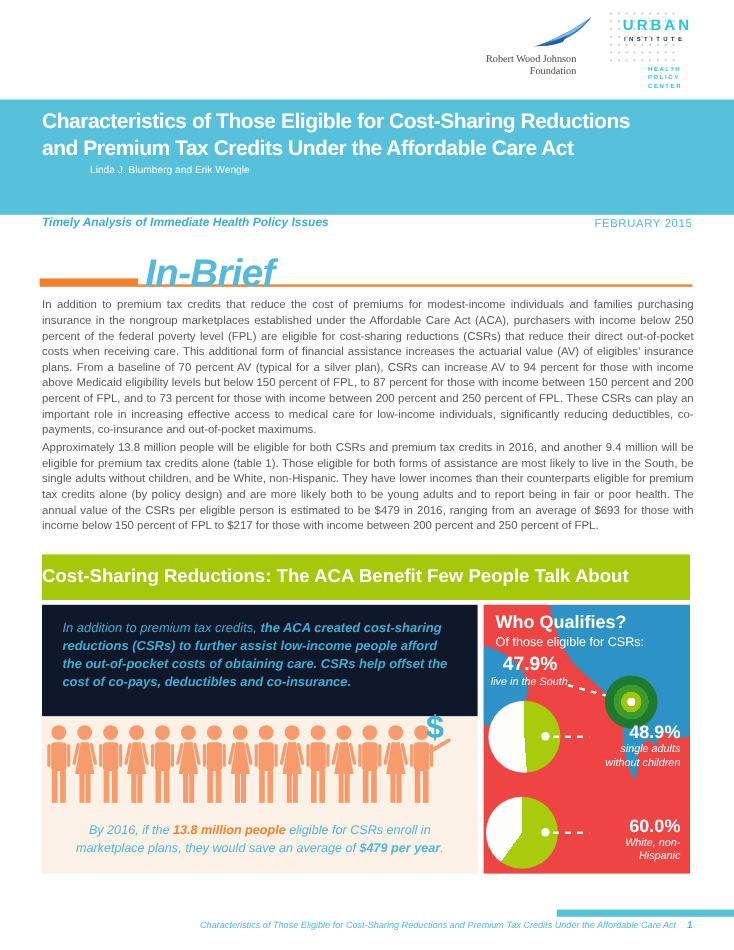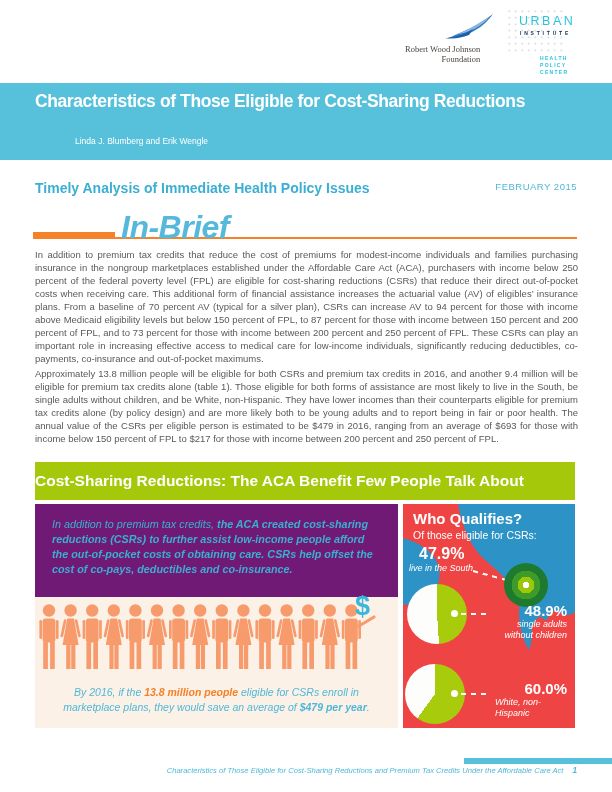--- a/index.html
+++ b/index.html
@@ -8,52 +8,52 @@
   .abs{position:absolute;}
 
   
   .rwjf-text{left:405px;top:44px;font-family:"Liberation Serif",serif;font-size:8.5px;
              line-height:10px;color:#4a463f;text-align:right;}
   .bird{left:443px;top:12px;}
   .urban{left:506px;top:8px;width:82px;height:64px;}
   .urban-dots{position:absolute;left:0;top:0;width:60px;height:45px;
               background-image:radial-gradient(circle,#c8cdd1 0.8px,transparent 1px);
               background-size:6.5px 6.5px;}
-  .urban-word{position:absolute;left:13px;top:6px;font-size:12.5px;font-weight:normal;
+  .urban-word{position:absolute;left:13px;top:6px;font-size:12.5px;font-weight:bold;
               letter-spacing:2.5px;color:#2bc4df;}
   .urban-inst{position:absolute;left:14px;top:22px;font-size:5px;font-weight:bold;
               letter-spacing:2.8px;color:#152f4e;}
   .urban-center{position:absolute;left:34px;top:47px;font-size:5px;font-weight:bold;
               letter-spacing:1.3px;color:#2bc4df;line-height:7px;white-space:pre-line;}
 
   
-  .band{left:0;top:83px;width:612px;height:77px;background:#57c1dc;}
+  .band{left:0;top:83px;width:612px;height:96px;background:#57c1dc;}
   .title{left:35px;top:90px;color:#fff;font-weight:bold;font-size:17.5px;
          letter-spacing:-0.4px;line-height:22px;white-space:nowrap;}
   .authors{left:35px;top:136px;color:#fff;font-size:8.5px;}
 
   
-  .series{left:35px;top:180px;color:#3bafd3;font-size:14px;font-weight:bold;}
+  .series{left:35px;top:180px;color:#3bafd3;font-size:10px;font-weight:bold;font-style:italic;}
   .date{right:35px;top:181px;color:#4fb8d8;font-size:9.5px;letter-spacing:0.5px;}
 
   
   .inbrief-bar{left:33px;top:232px;width:82px;height:6.5px;background:#f5822a;}
   .inbrief-rule{left:115px;top:237px;width:462px;height:1.5px;background:#f5822a;}
   .inbrief{left:121px;top:209px;color:#56b9dc;font-size:32px;font-weight:bold;
            font-style:italic;letter-spacing:-0.5px;}
 
   
   .para{left:35px;width:543px;color:#58595b;font-size:9.5px;line-height:13px;
         text-align:justify;margin:0;}
   .p1{top:248px;} .p2{top:367px;}
 
   
   .banner{left:35px;top:462px;width:540px;height:38px;background:#a6c80a;color:#fff;
           font-weight:bold;font-size:15.5px;line-height:38px;}
-  .callout{left:35px;top:504px;width:363px;height:93px;background:#701a75;box-sizing:border-box;
+  .callout{left:35px;top:504px;width:363px;height:93px;background:#0f172a;box-sizing:border-box;
            padding:13px 15px 0 17px;color:#3bafd3;font-size:10.8px;font-style:italic;
            line-height:15px;}
   .callout b{font-weight:bold;}
   .peach{left:35px;top:597px;width:363px;height:131px;background:#fbf1e7;}
   .people{position:absolute;left:3px;top:6px;}
   .dollar{position:absolute;left:320px;top:-6px;color:#3bb7d9;font-size:27px;font-weight:bold;}
   .note{position:absolute;left:10px;top:88px;width:343px;text-align:center;color:#4fb8d8;
         font-size:10.5px;font-style:italic;line-height:14.5px;}
   .note .hl{color:#f5822a;font-weight:bold;}
   .note .amt{font-weight:bold;}
@@ -62,21 +62,21 @@
   .panel{left:403px;top:504px;width:172px;height:224px;background:#ef4444;overflow:hidden;color:#fff;}
   .panel .map{position:absolute;left:0;top:0;}
   .wq-title{position:absolute;left:10px;top:6px;font-size:15px;font-weight:bold;}
   .wq-sub{position:absolute;left:10px;top:25px;font-size:10.5px;}
   .stat-val{position:absolute;font-weight:bold;font-size:16px;}
   .stat-lab{position:absolute;font-size:9px;font-style:italic;line-height:10.5px;}
   .v0{left:16px;top:41px;} .l0{left:6px;top:59px;}
   .v1{right:8px;top:98px;font-size:15px;}
   .l1{right:8px;top:115px;width:72px;text-align:right;}
   .v2{right:8px;top:176px;text-align:right;font-size:15px;}
-  .l2{right:8px;top:193px;width:72px;text-align:left;}
+  .l2{right:8px;top:193px;width:72px;text-align:right;}
   .bullseye{position:absolute;left:101px;top:59px;width:44px;height:44px;border-radius:50%;
     background:radial-gradient(circle,#ffffff 0 3.5px,#9cc70b 3.5px 8.5px,#3e9b2a 8.5px 14.5px,#1e7a2f 14.5px 22px);}
   .pie{position:absolute;width:60px;height:60px;border-radius:50%;}
   .pie1{left:4px;top:80px;} .pie2{left:2px;top:160px;}
   .dot{position:absolute;width:7px;height:7px;border-radius:50%;background:#fff;}
   .d1{left:48px;top:106px;} .d2{left:48px;top:186px;}
   .leader{position:absolute;height:2px;
     background:repeating-linear-gradient(90deg,#fff 0 5px,transparent 5px 10px);}
   .ldiag{left:70px;top:66px;width:40px;transform:rotate(15deg);transform-origin:left center;}
   .l1h{left:58px;top:109px;width:30px;} .l2h{left:58px;top:189px;width:30px;}
@@ -104,20 +104,21 @@
     <div class="urban-dots"></div>
     <div class="urban-word">URBAN</div>
     <div class="urban-inst">INSTITUTE</div>
     <div class="urban-center">HEALTH
 POLICY CENTER</div>
   </div>
 
   <div class="abs band">
     <div class="abs title" style="top:7px;">
       <div>Characteristics of Those Eligible for Cost-Sharing Reductions</div>
+      <div>and Premium Tax Credits Under the Affordable Care Act</div>
     </div>
     <div class="abs authors" style="top:53px;padding-left:40px;">Linda J. Blumberg and Erik Wengle</div>
   </div>
 
   <div class="abs series">Timely Analysis of Immediate Health Policy Issues</div>
   <div class="abs date">FEBRUARY 2015</div>
 
   <div class="abs inbrief-bar"></div>
   <div class="abs inbrief-rule"></div>
   <div class="abs inbrief">In-Brief</div>

